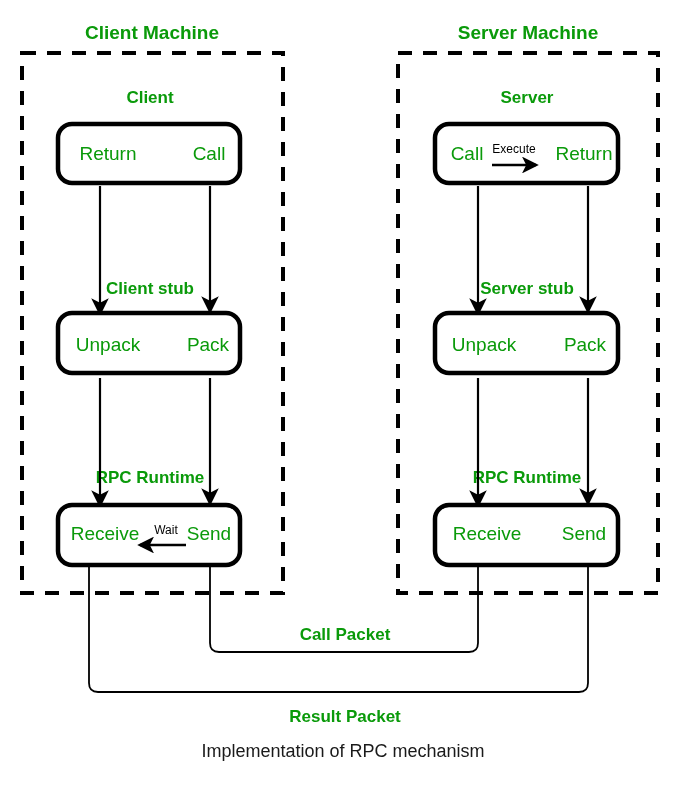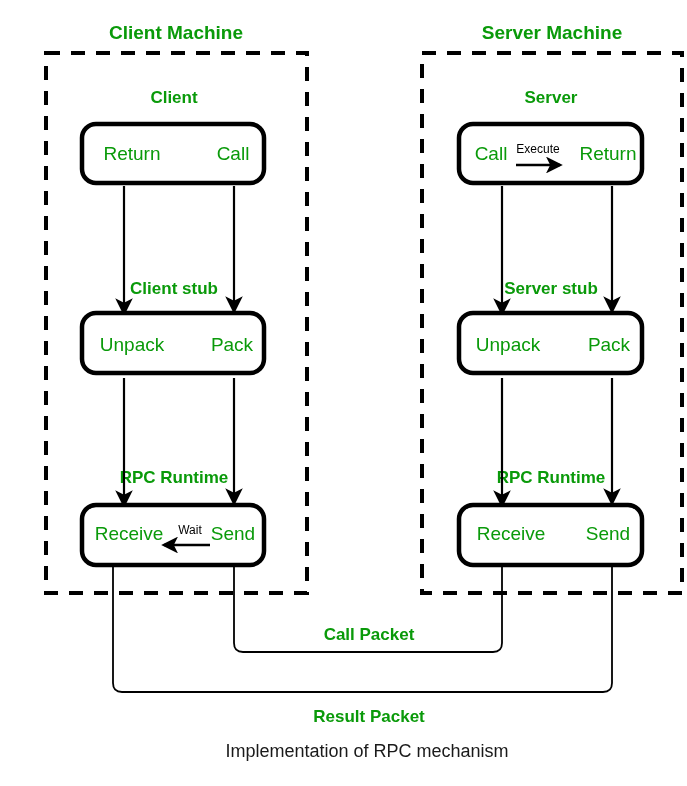--- a/index.html
+++ b/index.html
@@ -13,21 +13,20 @@
     position: relative;
     font-family: "Liberation Sans", sans-serif;
     overflow: hidden;
   }
   #diagram-root {
     position: absolute;
     left: 0;
     top: 0;
     width: 596px;
     height: 786px;
-    margin-left: 24px;
   }
   svg.diagram {
     display: block;
     width: 687px;
     height: 786px;
   }
   .machine-title {
     fill: #0a9a0a;
     font-family: "Liberation Sans", sans-serif;
     font-size: 19px;

